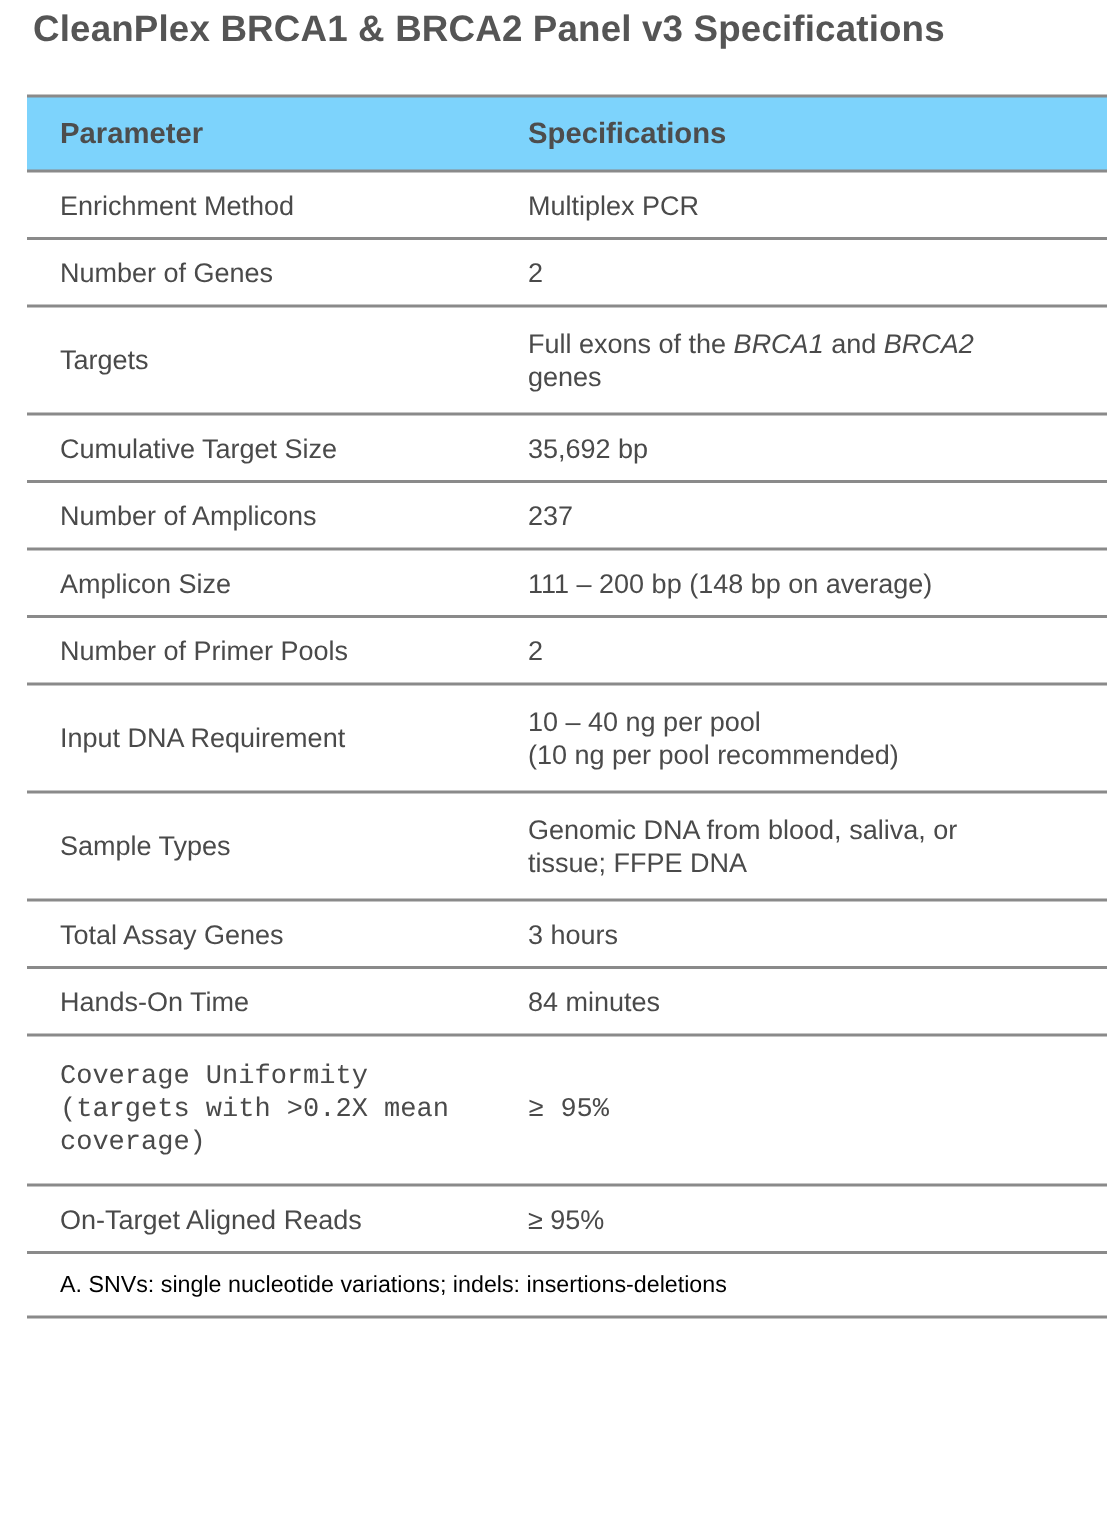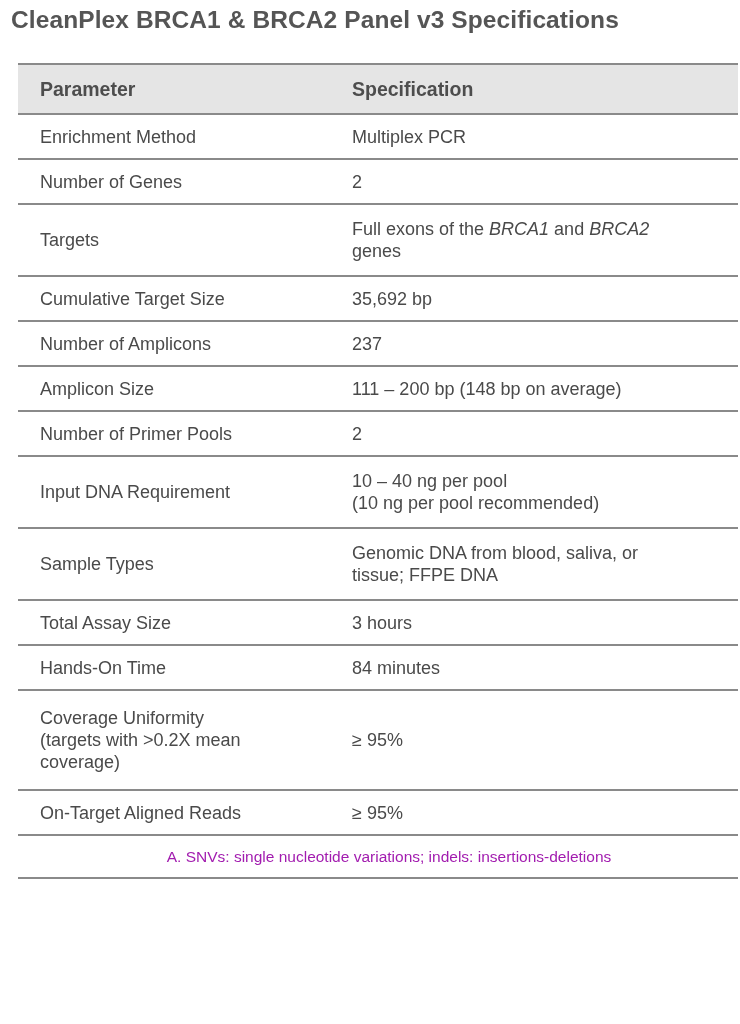--- a/index.html
+++ b/index.html
@@ -2,61 +2,61 @@
 <html><head>
   <meta charset="utf-8">
   <style>
     html, body { margin: 0; padding: 0; background: #ffffff; }
     body {
       width: 740px; height: 1024px; overflow: hidden; position: relative;
       font-family: "Liberation Sans", "DejaVu Sans", sans-serif;
       color: #4a4a4a;
     }
     .title {
-      position: absolute; left: 11px; top: 6px;
+      position: absolute; left: 22px; top: 6px;
       font-size: 24.5px; font-weight: bold; color: #555555;
       letter-spacing: 0.1px; white-space: nowrap;
     }
     table.spec {
       position: absolute; left: 18px; top: 63px; width: 720px;
       border-collapse: collapse;
       font-size: 18px; color: #4a4a4a;
     }
     table.spec th, table.spec td {
       text-align: left; vertical-align: middle;
       padding: 0 0 0 22px;
       border-bottom: 2px solid #8a8a8a;
       line-height: 22px;
     }
     table.spec thead th {
-      background: #e5e5e5; height: 48px;
+      background: #7dd3fc; height: 48px;
       border-top: 2px solid #8a8a8a;
       font-weight: bold; font-size: 19.5px; color: #4d4d4d;
     }
     table.spec th.c1, table.spec td.c1 { width: 290px; }
     table.spec td { height: 43px; margin-top: 28px; }
     table.spec tr.tall td { height: 70px; }
-    table.spec tr.xtall td { height: 98px; }
+    table.spec tr.xtall td { height: 98px; font-family: Liberation Mono, monospace; }
     table.spec td.note {
-      font-size: 15.5px; height: 41px; color: #a21caf; text-align: center;
+      font-size: 15.5px; height: 41px; color: #000000;
     }
     sup.fn { font-size: 11px; vertical-align: 7px; margin-left: 2px; }
     .val-line { display: block; }
     i { }
   </style>
 </head>
 <body>
 
 <div class="title">CleanPlex BRCA1 &amp; BRCA2 Panel v3 Specifications</div>
 
 <table class="spec">
   <thead>
     <tr>
       <th class="c1">Parameter</th>
-      <th>Specification</th>
+      <th>Specifications</th>
     </tr>
   </thead>
   <tbody>
     <tr>
       <td class="c1">Enrichment Method</td>
       <td>Multiplex PCR</td>
     </tr>
     <tr>
       <td class="c1">Number of Genes</td>
       <td>2</td>
@@ -92,21 +92,21 @@
       </td>
     </tr>
     <tr class="tall">
       <td class="c1">Sample Types</td>
       <td>
         <span class="val-line">Genomic DNA from blood, saliva, or</span>
         <span class="val-line">tissue; FFPE DNA</span>
       </td>
     </tr>
     <tr>
-      <td class="c1">Total Assay Size</td>
+      <td class="c1">Total Assay Genes</td>
       <td>3 hours</td>
     </tr>
     <tr>
       <td class="c1">Hands-On Time</td>
       <td>84 minutes</td>
     </tr>
     <tr class="xtall">
       <td class="c1">
         <span class="val-line">Coverage Uniformity</span>
         <span class="val-line">(targets with &gt;0.2X mean</span>

